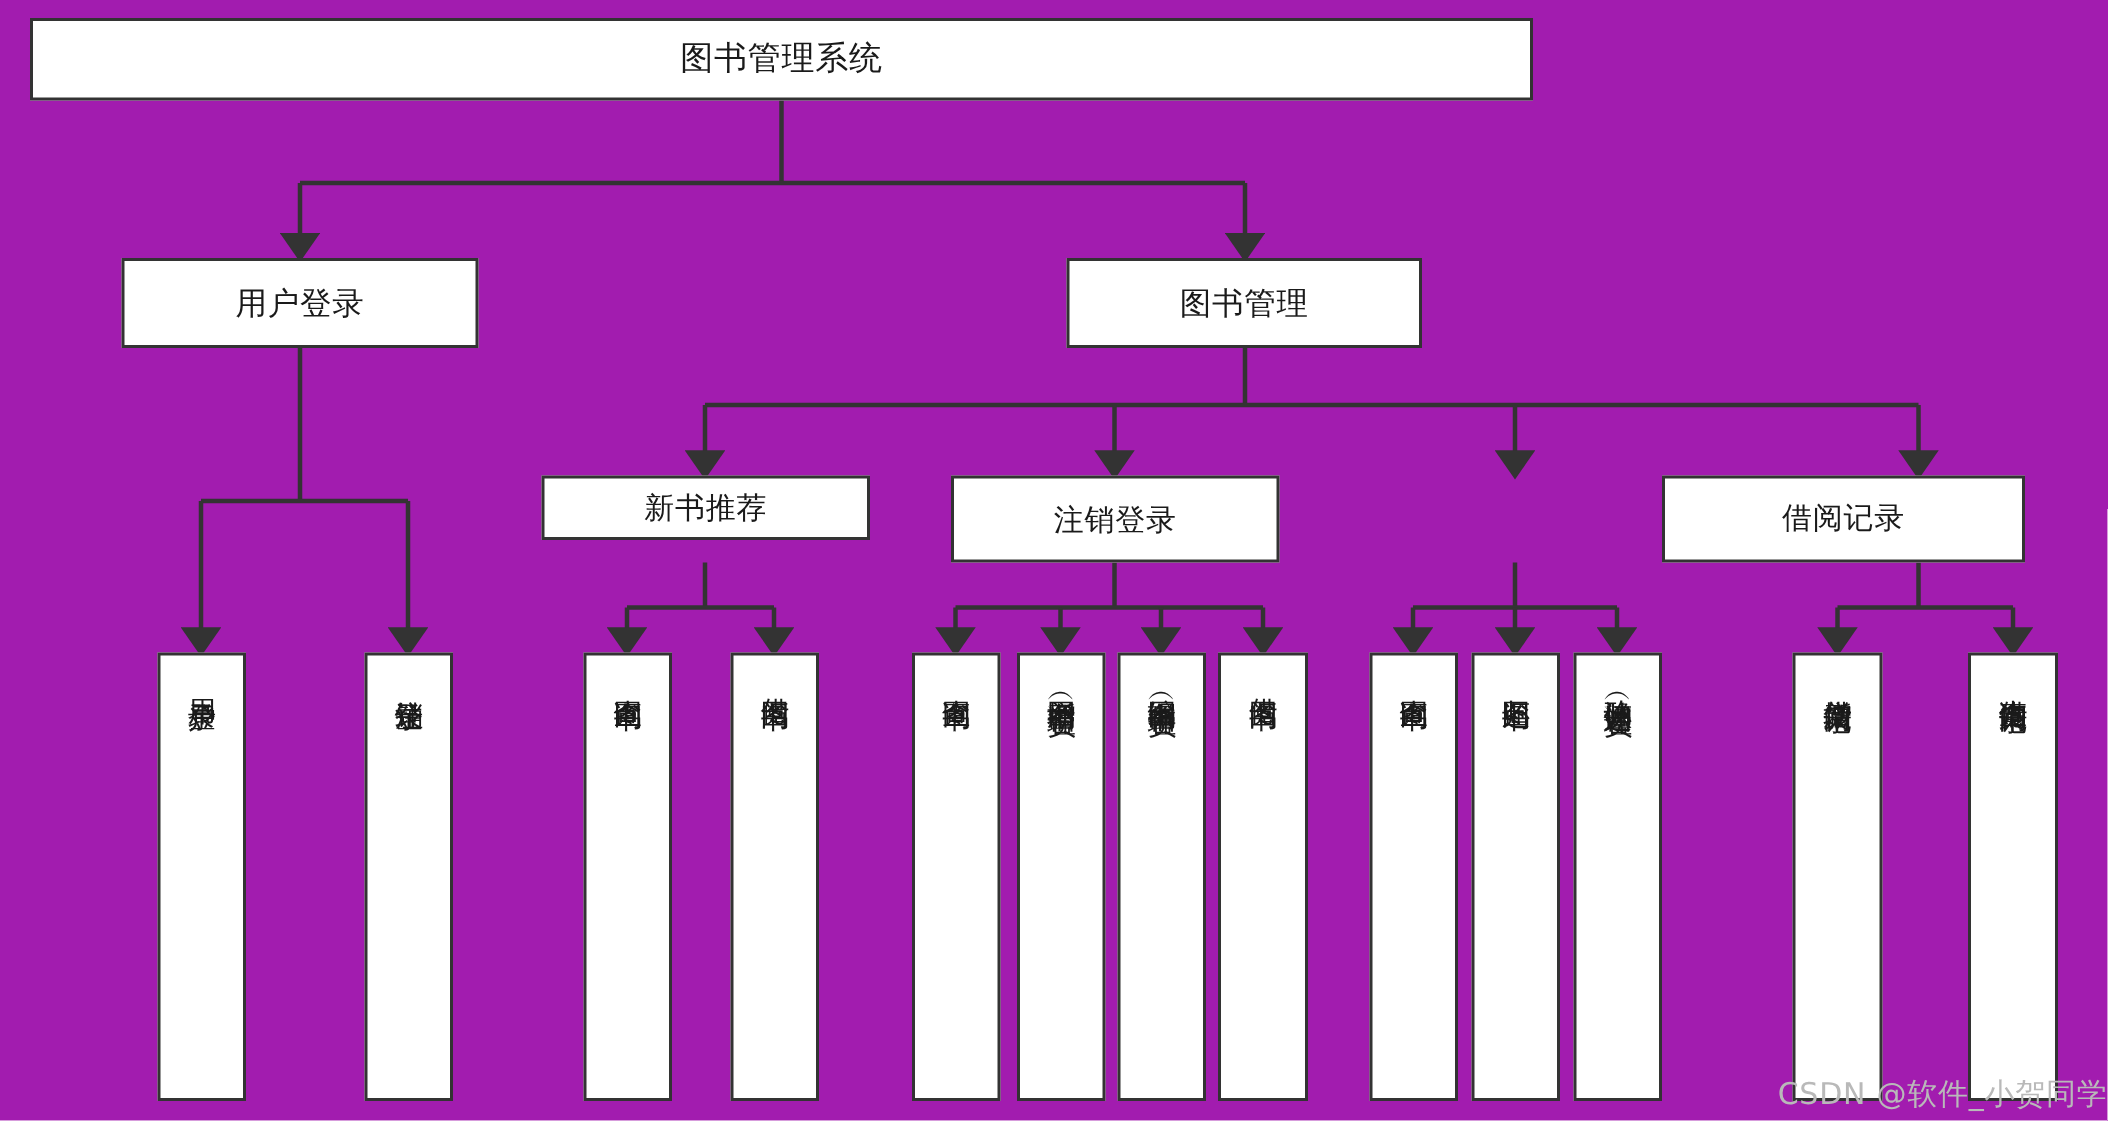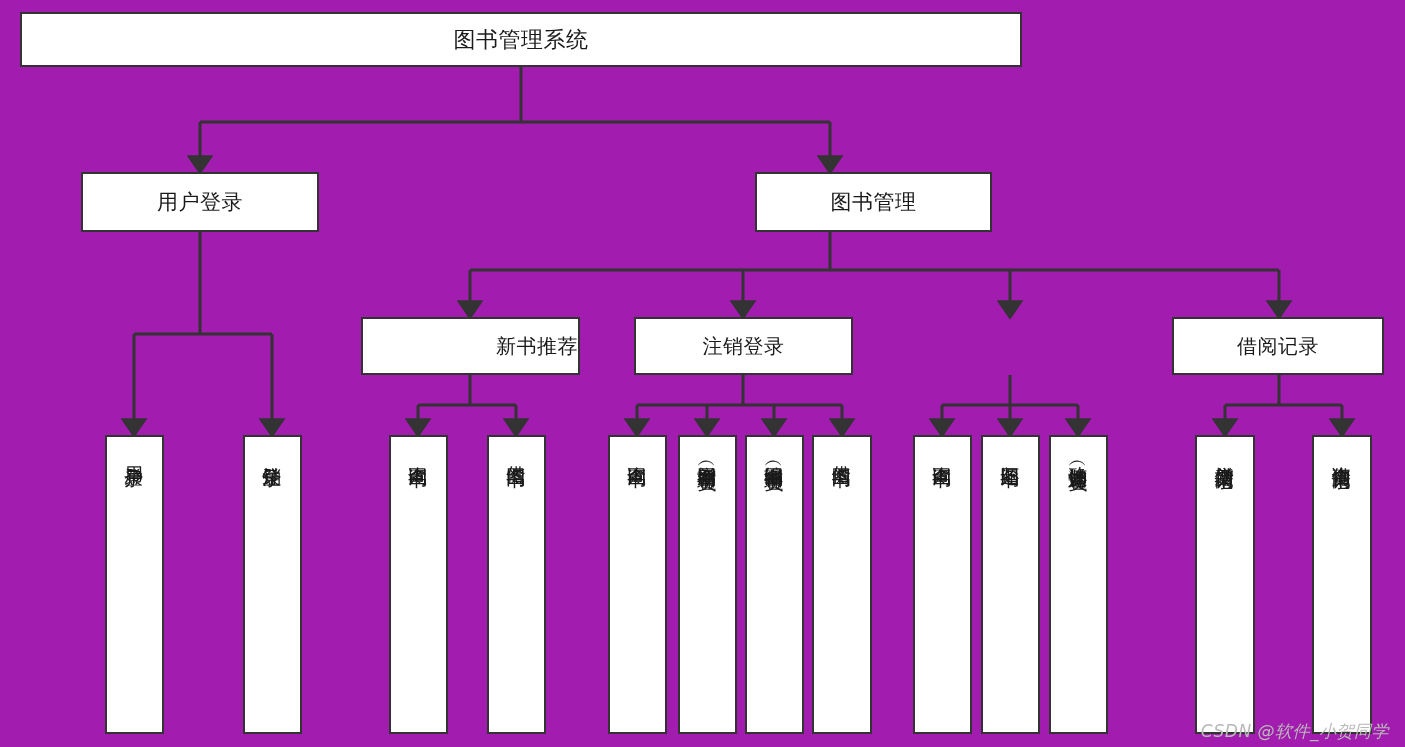--- a/index.html
+++ b/index.html
@@ -56,28 +56,27 @@
     font-size: 19px;
     line-height: 1.28;
     letter-spacing: 1px;
     max-height: 272px;
   }
   .node-box.root .node-label { font-size: 22px; }
   .node-box.level2 .node-label { font-size: 21px; }
   .node-box.level3 .node-label { font-size: 20px; }
   #watermark {
     position: absolute;
-    right: 16px;
+    right: 0;
     bottom: 4px;
-    font-size: 17px;
+    font-size: 20px;
     color: #b9b9b9;
     letter-spacing: 0.5px;
     z-index: 5;
     white-space: nowrap;
-    font-style: italic;
   }
 </style>
 </head>
 <body>
 
 <div id="diagram-canvas" style="background: #a21caf;">
 
   <svg id="connector-layer" viewBox="0 0 1405 747" xmlns="http://www.w3.org/2000/svg">
     <defs>
       <marker id="arrowhead" markerWidth="9" markerHeight="9" refX="2.6" refY="4.5" orient="auto" markerUnits="strokeWidth">
@@ -140,31 +139,31 @@
     </g>
   </svg>
 
   <div class="node-box root" style="left: 20px; top: 12px; width: 1002px; height: 55px; border-color: rgb(51, 51, 51); background: rgb(255, 255, 255);">
     <span class="node-label">图书管理系统</span>
   </div>
 
   <div class="node-box level2" style="left: 81px; top: 172px; width: 238px; height: 60px; border-color: rgb(51, 51, 51); background: rgb(255, 255, 255);">
     <span class="node-label">用户登录</span>
   </div>
-  <div class="node-box level2" style="left: 711px; top: 172px; width: 237px; height: 60px; border-color: rgb(51, 51, 51); background: rgb(255, 255, 255); margin-left: 44px;">
+  <div class="node-box level2" style="left: 711px; top: 172px; width: 237px; height: 60px; border-color: rgb(51, 51, 51); background: rgb(255, 255, 255);">
     <span class="node-label">图书管理</span>
   </div>
 
-  <div class="node-box level3" style="left: 361px; top: 317px; width: 219px; height: 58px; border-color: rgb(51, 51, 51); background: rgb(255, 255, 255); justify-content: flex-end;">
+  <div class="node-box level3" style="left: 361px; top: 317px; width: 219px; height: 43px; border-color: rgb(51, 51, 51); background: rgb(255, 255, 255);">
     <span class="node-label">新书推荐</span>
   </div>
   <div class="node-box level3" style="left: 634px; top: 317px; width: 219px; height: 58px; border-color: rgb(51, 51, 51); background: rgb(255, 255, 255);">
     <span class="node-label">注销登录</span>
   </div>
-  <div class="node-box level3" style="left: 1172px; top: 317px; width: 212px; height: 58px; border-color: rgb(51, 51, 51); background: rgb(255, 255, 255); font-family: Liberation Serif, serif;">
+  <div class="node-box level3" style="left: 1108px; top: 317px; width: 242px; height: 58px; border-color: rgb(51, 51, 51); background: rgb(255, 255, 255); font-family: Liberation Serif, serif;">
     <span class="node-label">借阅记录</span>
   </div>
 
   <div class="node-box leaf" style="left: 105px; top: 435px; width: 59px; height: 299px; border-color: rgb(51, 51, 51); background: rgb(255, 255, 255);">
     <span class="node-label">用户登录</span>
   </div>
   <div class="node-box leaf" style="left: 243px; top: 435px; width: 59px; height: 299px; border-color: rgb(51, 51, 51); background: rgb(255, 255, 255);">
     <span class="node-label">注销登录</span>
   </div>
   <div class="node-box leaf" style="left: 389px; top: 435px; width: 59px; height: 299px; border-color: rgb(51, 51, 51); background: rgb(255, 255, 255);">

